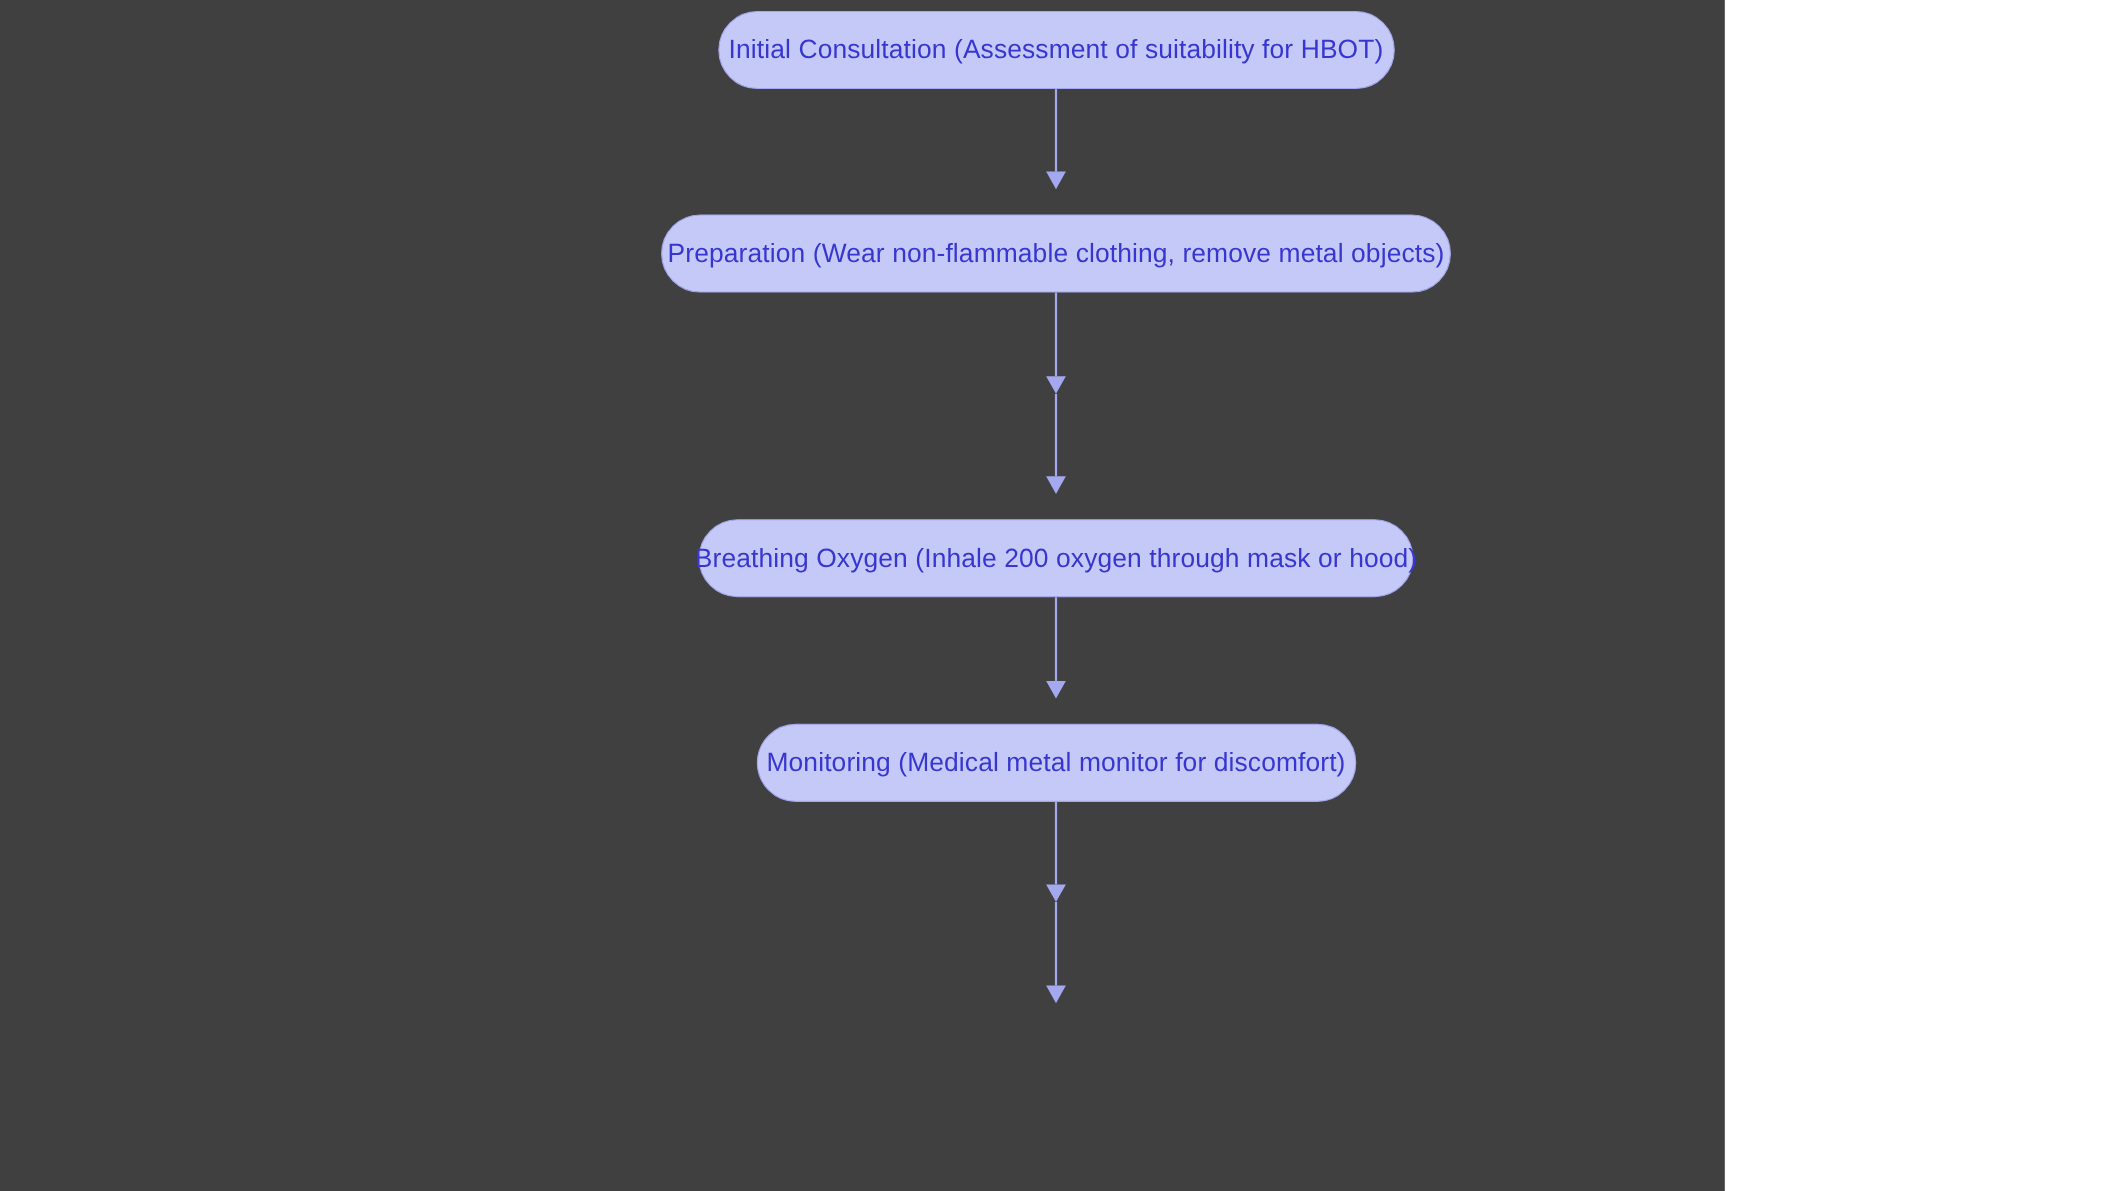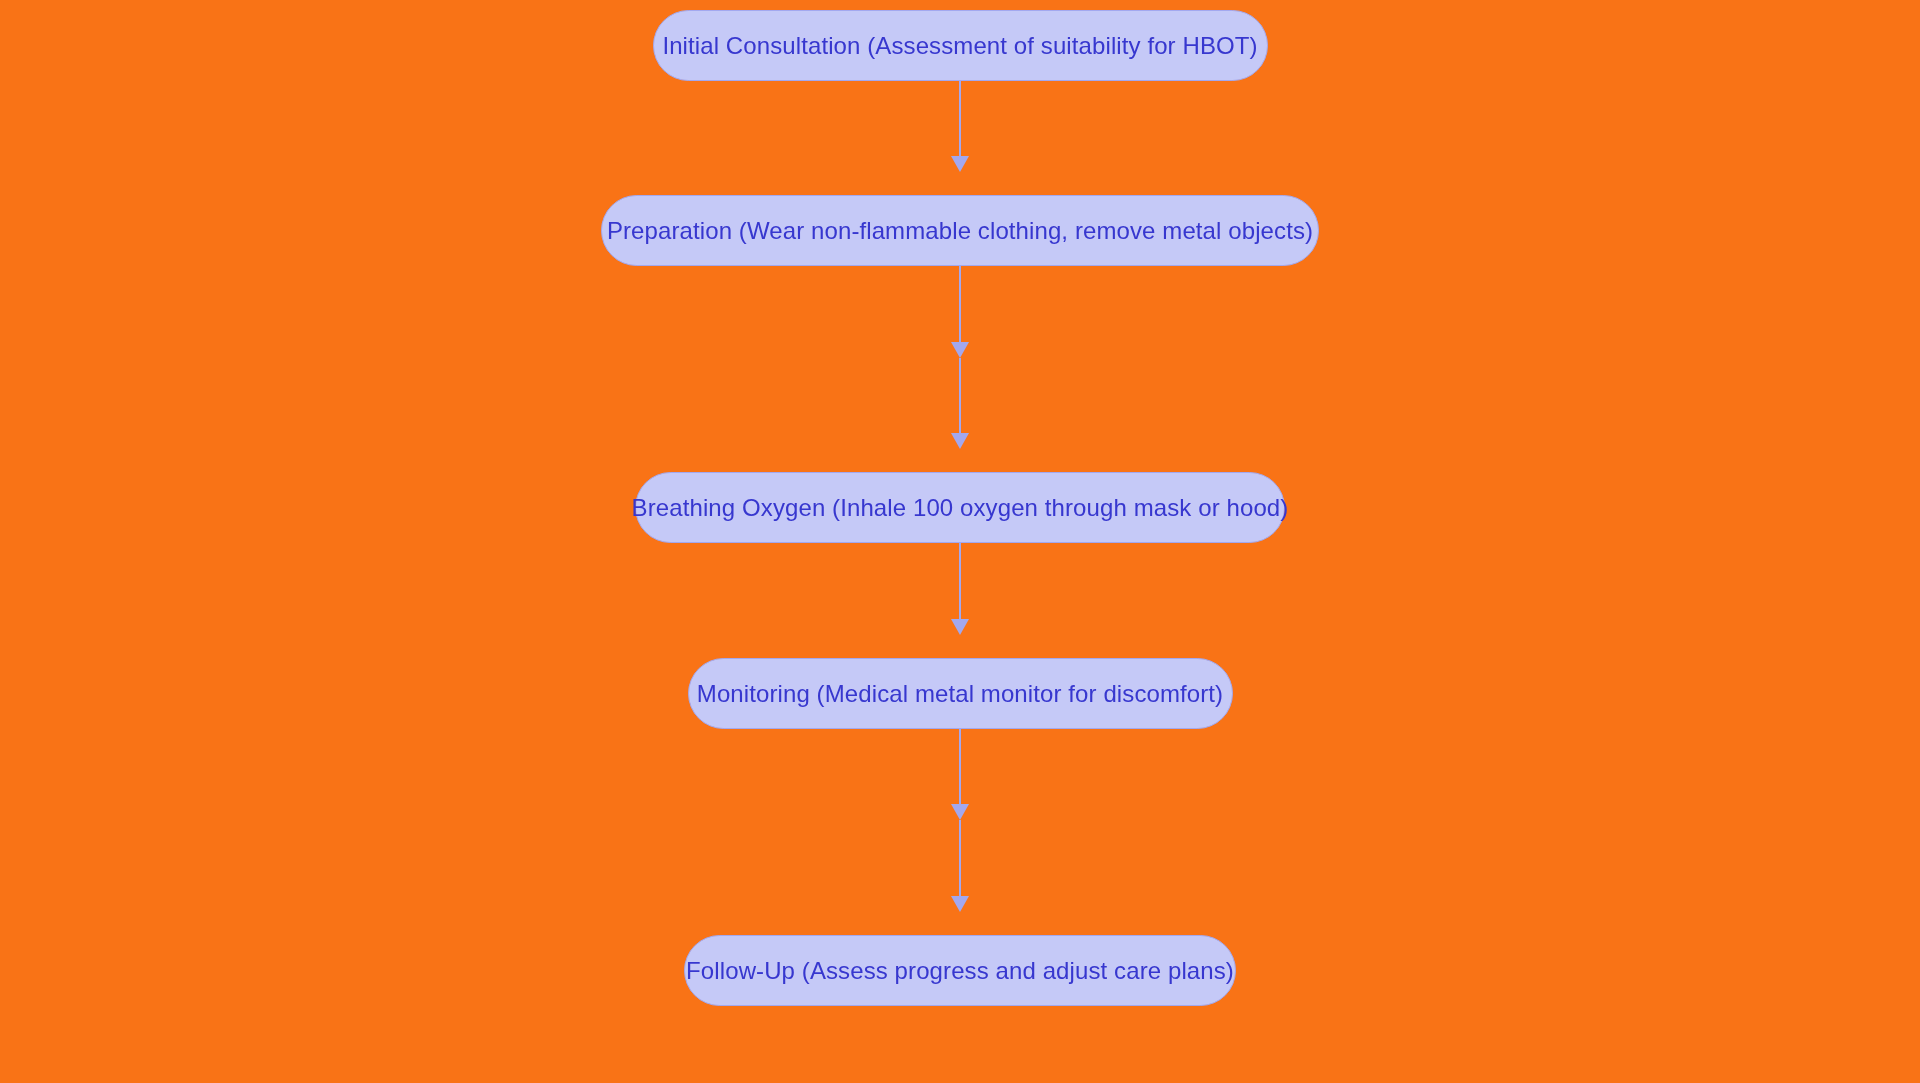--- a/index.html
+++ b/index.html
@@ -10,23 +10,23 @@
   }
   body {
     width: 1920px;
     height: 1083px;
     overflow: hidden;
     font-family: "Liberation Sans", "DejaVu Sans", sans-serif;
   }
 
   #flowchart {
     position: relative;
-    width: 1920px;
+    width: 1568px;
     height: 1083px;
-    background: #f97316;
+    background: #404040;
   }
 
   .flow-column {
     position: absolute;
     left: 0;
     top: 0;
     width: 1920px;
     height: 1083px;
     display: flex;
     flex-direction: column;
@@ -99,21 +99,21 @@
           <polygon points="0,76 18,76 9,92" fill="#a3a8ef"></polygon>
         </svg>
       </div>
       <div class="connector" style="height: 91px;">
         <svg width="18" height="91" viewBox="0 0 18 91">
           <line x1="9" y1="0" x2="9" y2="75" stroke="#a3a8ef" stroke-width="2"></line>
           <polygon points="0,75 18,75 9,91" fill="#a3a8ef"></polygon>
         </svg>
       </div>
       <div class="node" style="width: 650px; height: 71px; border-radius: 35.5px;">
-        <span class="node-label">Breathing Oxygen (Inhale 100 oxygen through mask or hood)</span>
+        <span class="node-label">Breathing Oxygen (Inhale 200 oxygen through mask or hood)</span>
       </div>
       <div class="connector" style="height: 92px;">
         <svg width="18" height="92" viewBox="0 0 18 92">
           <line x1="9" y1="0" x2="9" y2="76" stroke="#a3a8ef" stroke-width="2"></line>
           <polygon points="0,76 18,76 9,92" fill="#a3a8ef"></polygon>
         </svg>
       </div>
       <div class="node" style="width: 545px; height: 71px; border-radius: 35.5px;">
         <span class="node-label">Monitoring (Medical metal monitor for discomfort)</span>
       </div>
@@ -122,17 +122,14 @@
           <line x1="9" y1="0" x2="9" y2="75" stroke="#a3a8ef" stroke-width="2"></line>
           <polygon points="0,75 18,75 9,91" fill="#a3a8ef"></polygon>
         </svg>
       </div>
       <div class="connector" style="height: 92px;">
         <svg width="18" height="92" viewBox="0 0 18 92">
           <line x1="9" y1="0" x2="9" y2="76" stroke="#a3a8ef" stroke-width="2"></line>
           <polygon points="0,76 18,76 9,92" fill="#a3a8ef"></polygon>
         </svg>
       </div>
-      <div class="node" style="width: 552px; height: 71px; border-radius: 35.5px;">
-        <span class="node-label">Follow-Up (Assess progress and adjust care plans)</span>
-      </div>
     </div>
 </div>
 
 </body></html>

